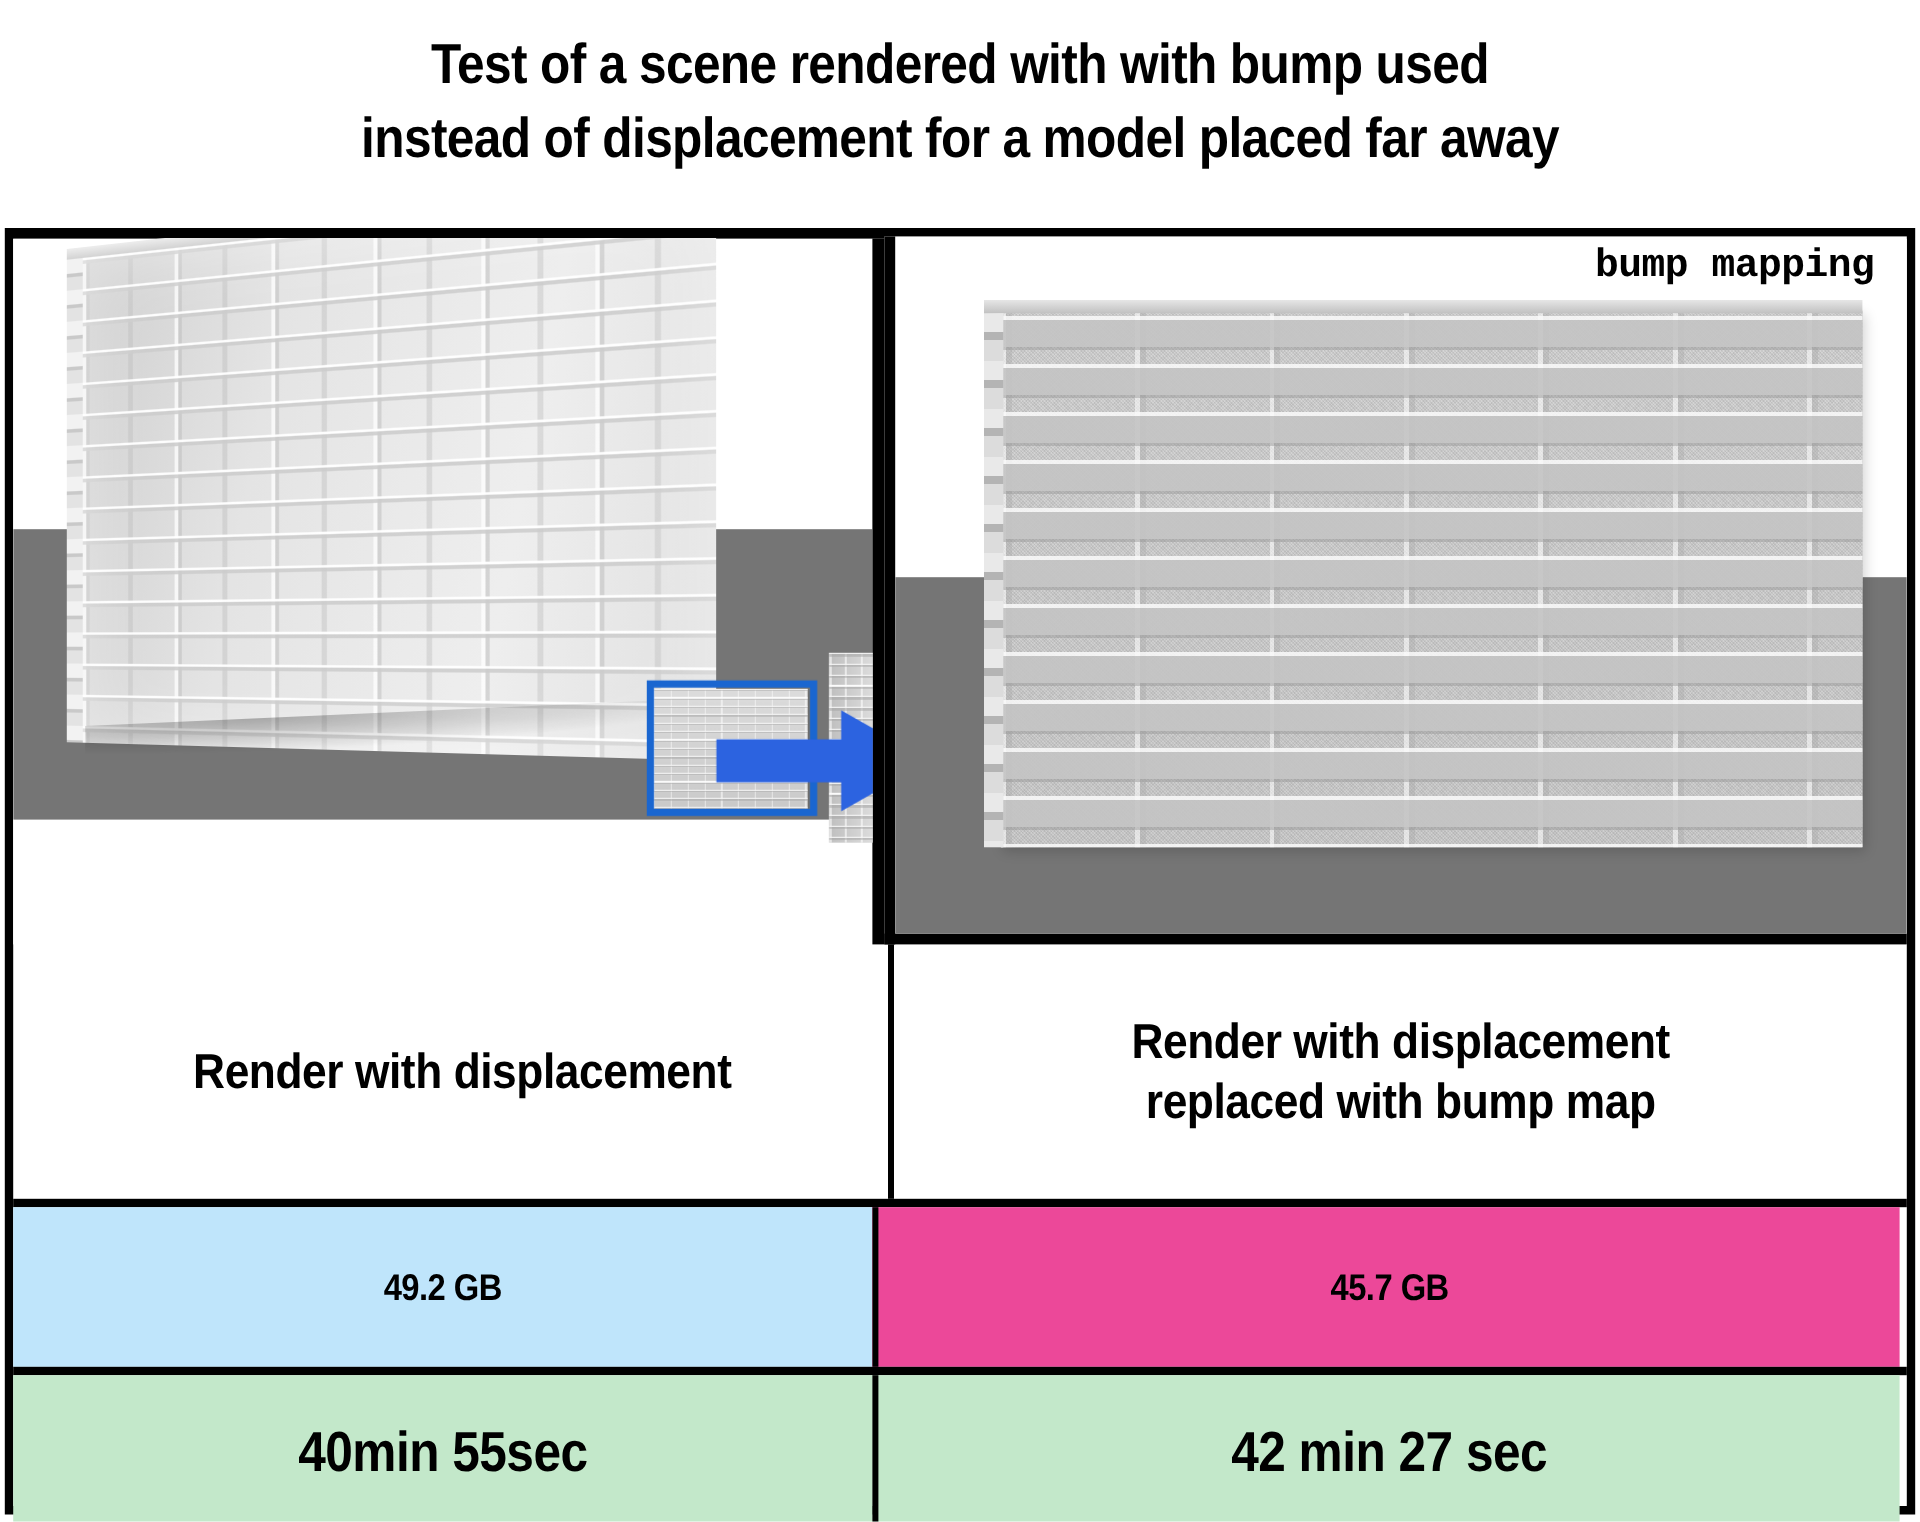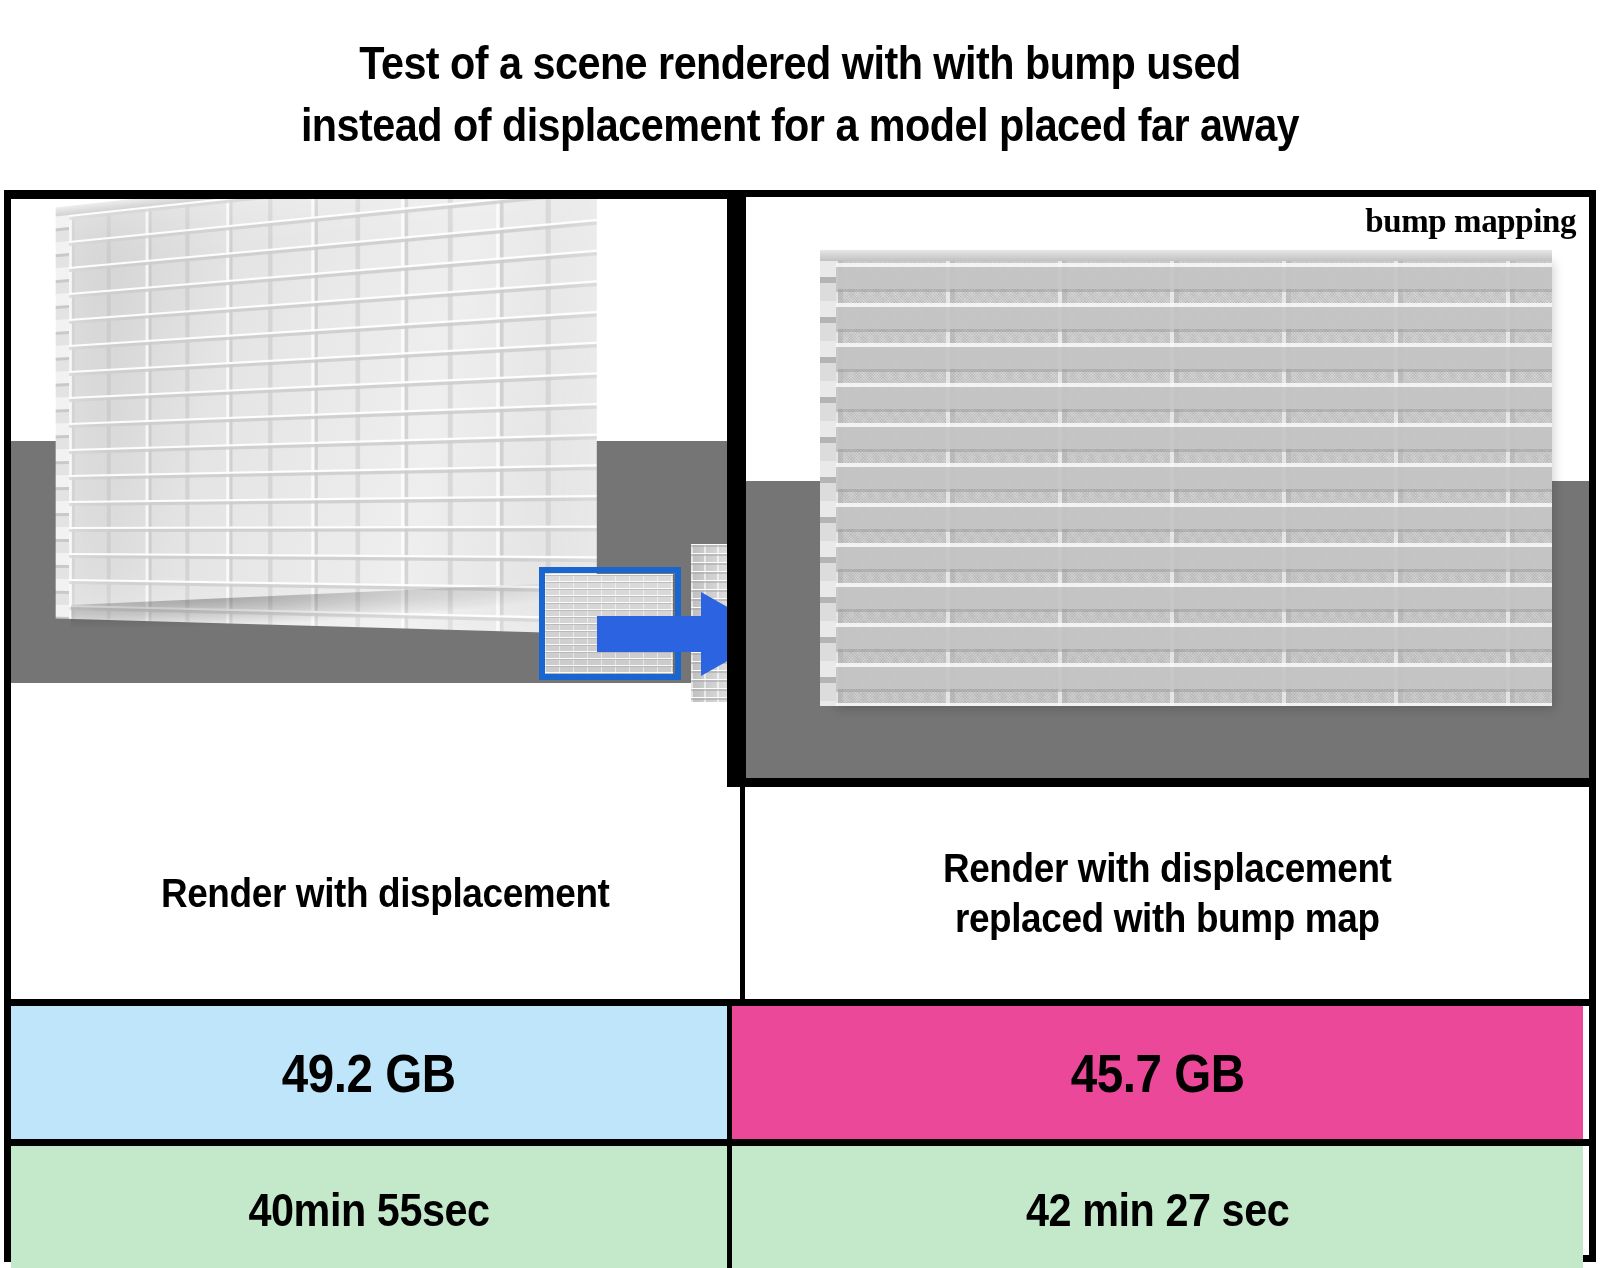--- a/index.html
+++ b/index.html
@@ -11,21 +11,21 @@
     width: 1600px;
     height: 1268px;
     font-family: "Liberation Sans", sans-serif;
     overflow: hidden;
     position: relative;
   }
 
   
   .title-block {
     width: 1600px;
-    padding-top: 32px;
+    padding-top: 22px;
     text-align: center;
   }
   .title-line {
     font-family: "Liberation Sans", sans-serif;
     font-weight: bold;
     font-size: 47px;
     line-height: 1.32;
     letter-spacing: -0.6px;
     color: #000000;
     transform: scaleX(0.88);
@@ -258,23 +258,23 @@
   .bump-wall-top {
     position: absolute;
     left: -14px;
     top: -9px;
     width: 732px;
     height: 11px;
     background: linear-gradient(180deg, #e6e6e6, #c1c1c1);
   }
   .bump-label {
     position: absolute;
-    right: 13px;
+    right: 27px;
     top: 6px;
-    font-family: Liberation Serif, serif;
+    font-family: Liberation Mono, monospace;
     font-weight: bold;
     font-size: 33px;
     letter-spacing: -0.4px;
     color: #000;
     z-index: 5;
   }
 
   .divider-vert {
     position: absolute;
     left: 716px;
@@ -303,21 +303,21 @@
     color: #000;
   }
   .cell.left  { width: 716px; }
   .cell.right { width: 856px; border-left: 5px solid #000; }
 
   .caption-row { height: 212px; border-top: 0; margin-left: 19px; }
   .caption-row .cell { font-size: 41px; line-height: 1.22; letter-spacing: -0.4px; }
   .caption-row .cell > span { transform: scaleX(0.9); display: inline-block; }
 
   .size-row  { height: 140px; }
-  .size-row .cell  { font-size: 54px; letter-spacing: -0.5px; }
+  .size-row .cell  { font-size: 31px; letter-spacing: -0.5px; }
   .size-row .cell > span { transform: scaleX(0.88); display:inline-block; }
 
   .time-row  { height: 133px; }
   .time-row .cell  { font-size: 47px; letter-spacing: -0.5px; }
   .time-row .cell > span { transform: scaleX(0.88); display:inline-block; }
 </style>
 </head>
 <body>
 
 <div class="title-block">

